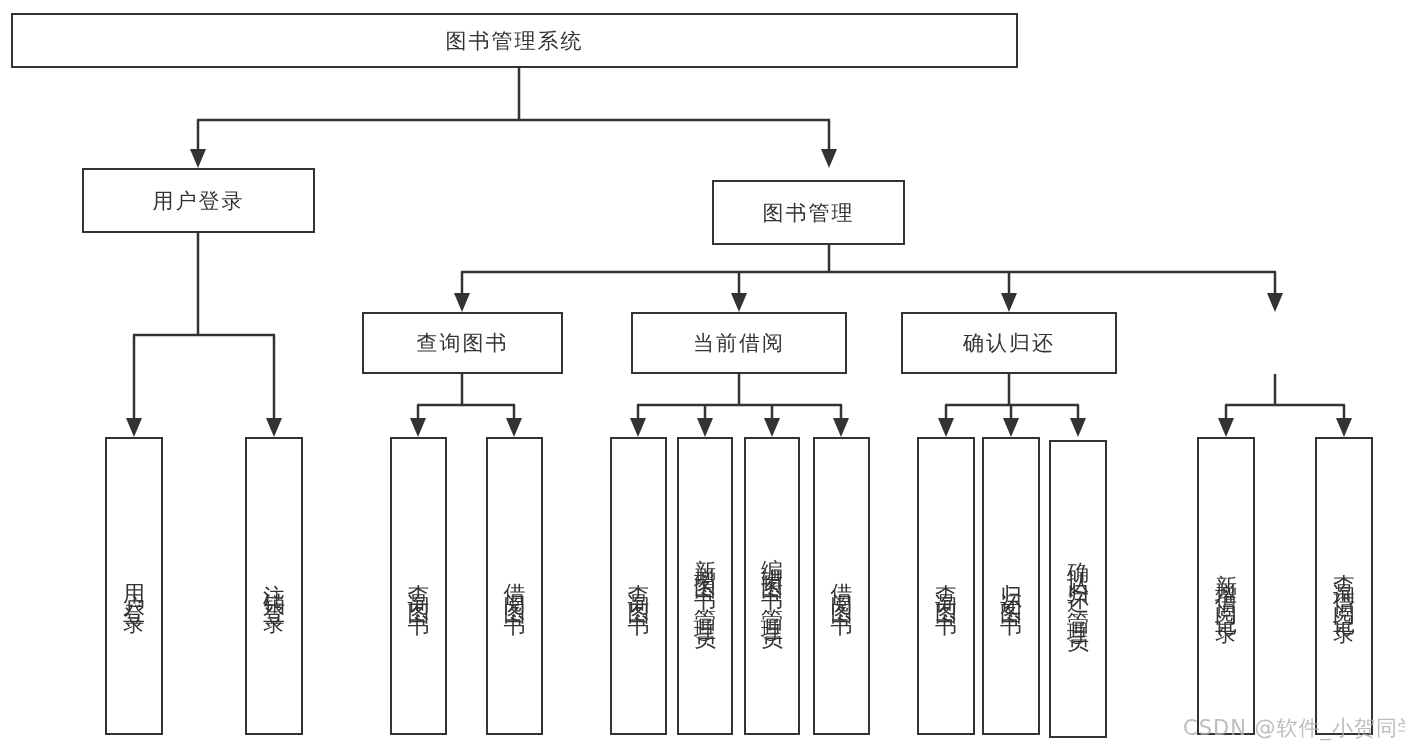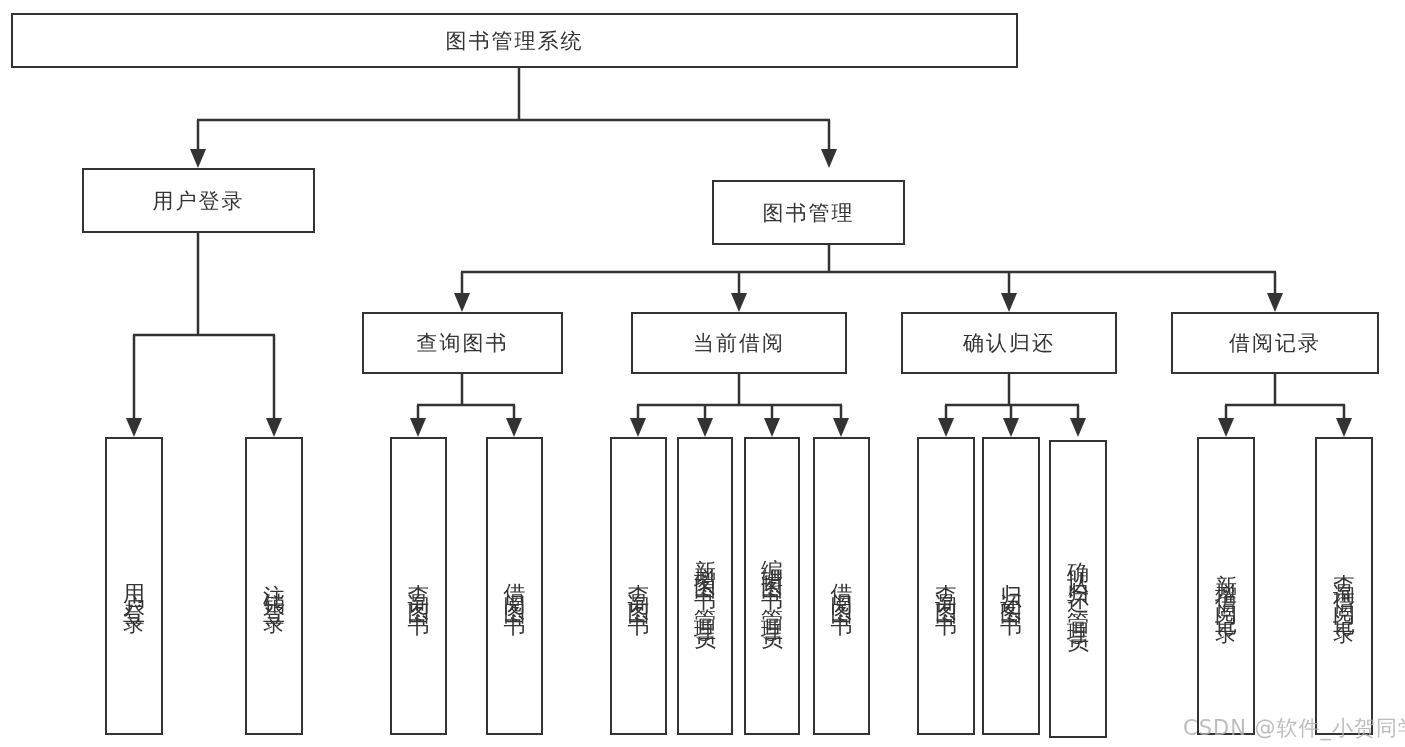--- a/index.html
+++ b/index.html
@@ -111,23 +111,20 @@
 
   <div class="box h" style="left:362px; top:312px; width:201px; height:62px;">
     <span>查询图书</span>
   </div>
   <div class="box h" style="left:631px; top:312px; width:216px; height:62px;">
     <span>当前借阅</span>
   </div>
   <div class="box h" style="left:901px; top:312px; width:216px; height:62px;">
     <span>确认归还</span>
   </div>
-  <div class="box h" style="left:1171px; top:312px; width:208px; height:62px;">
-    <span>借阅记录</span>
-  </div>
 
   <div class="box v" style="left:105px; top:437px; width:58px; height:298px;">
     <span>用户登录</span>
   </div>
   <div class="box v" style="left:245px; top:437px; width:58px; height:298px;">
     <span>注销登录</span>
   </div>
 
   <div class="box v" style="left:390px; top:437px; width:57px; height:298px;">
     <span>查询图书</span>

